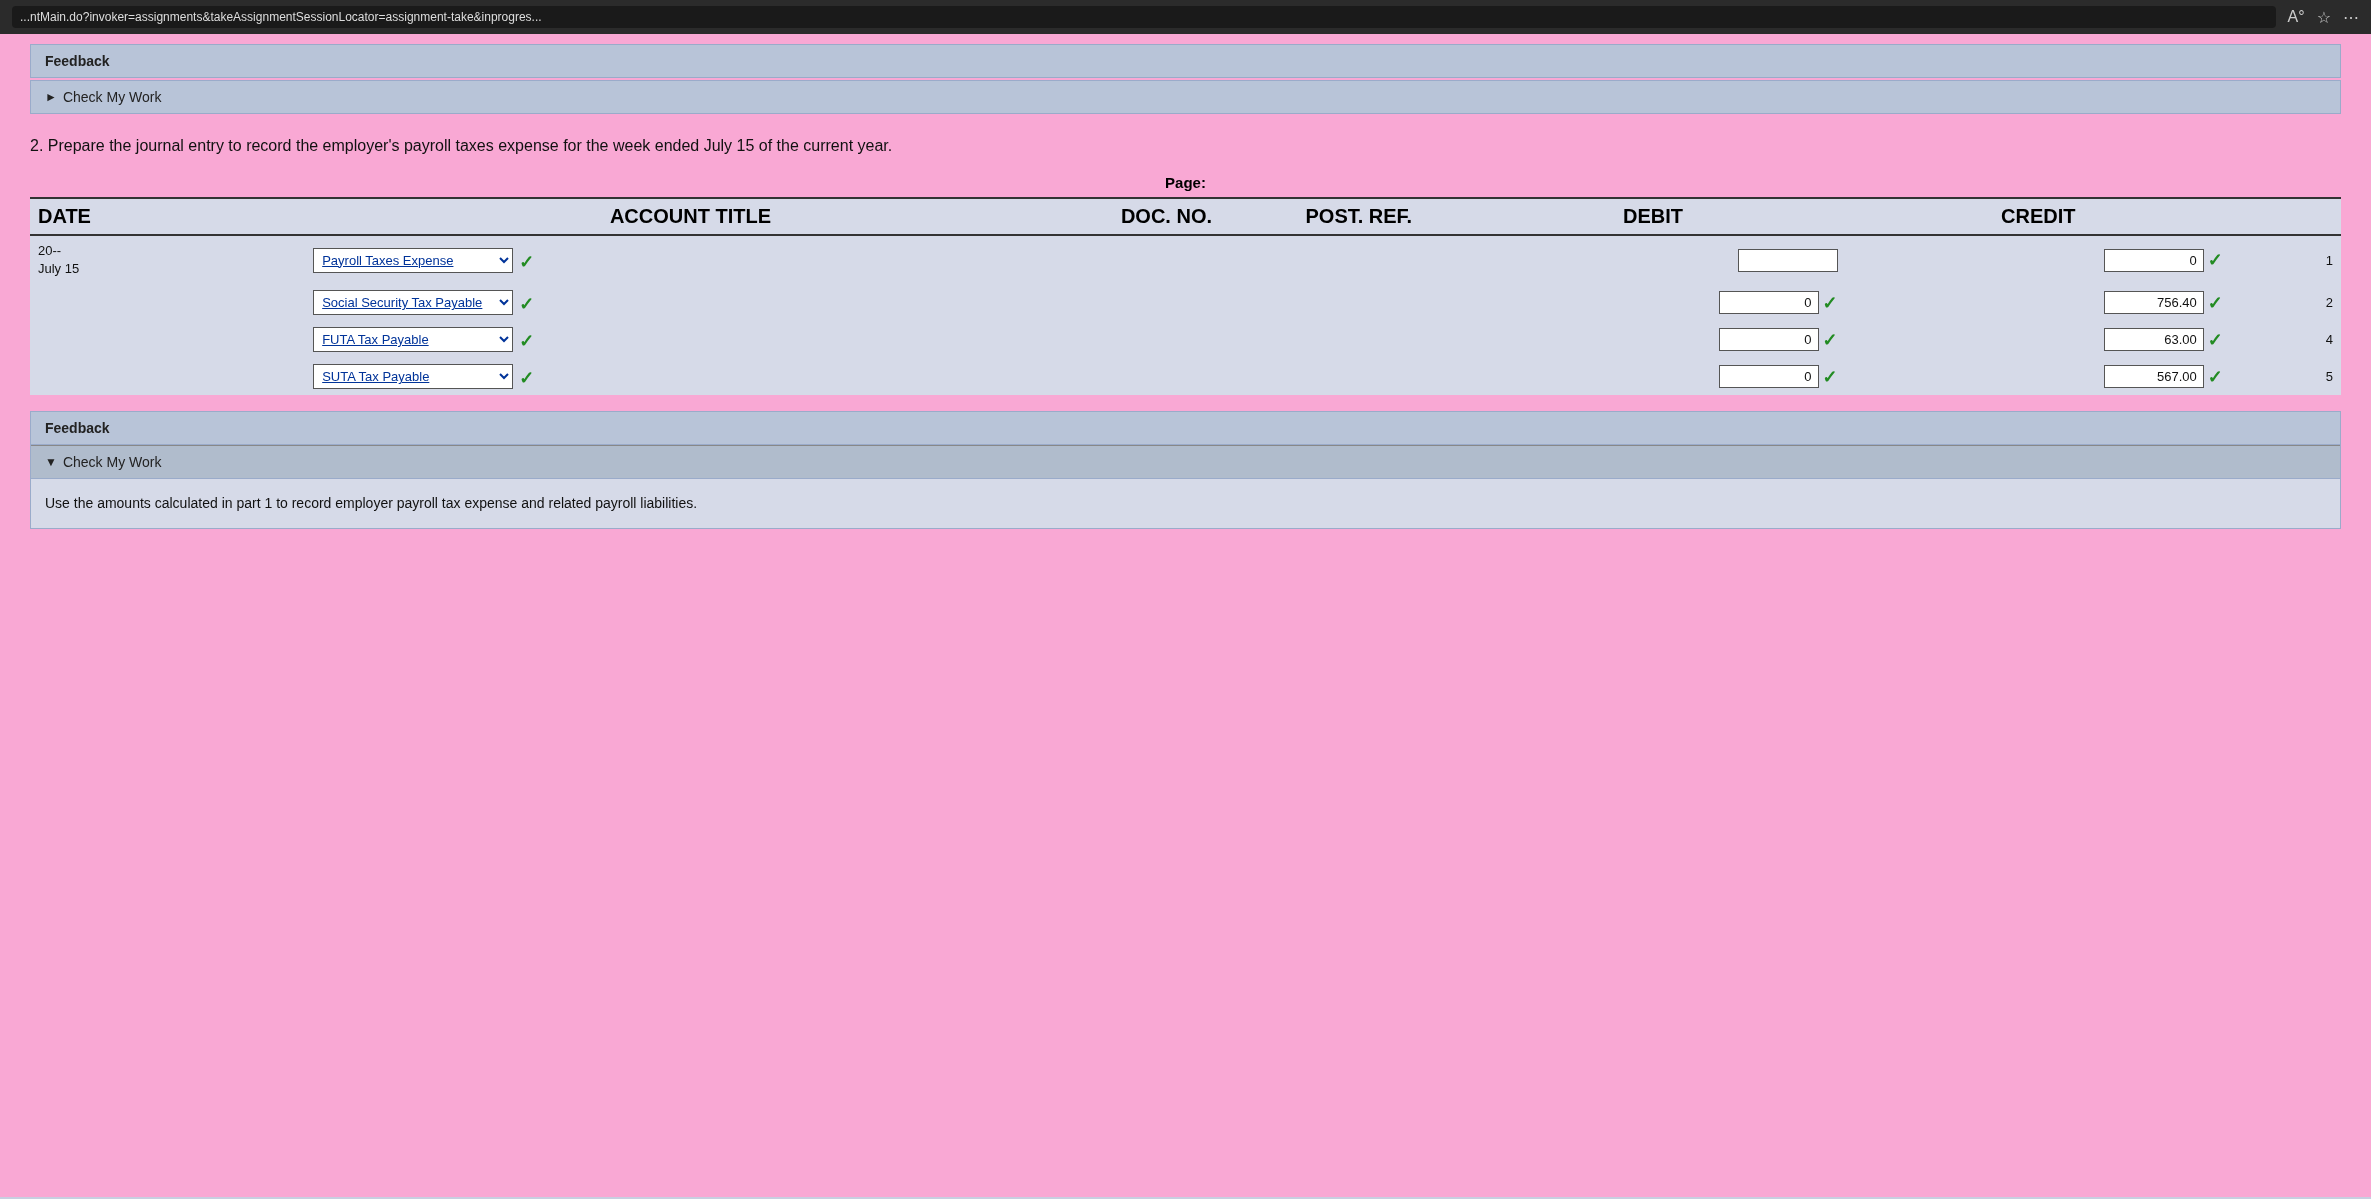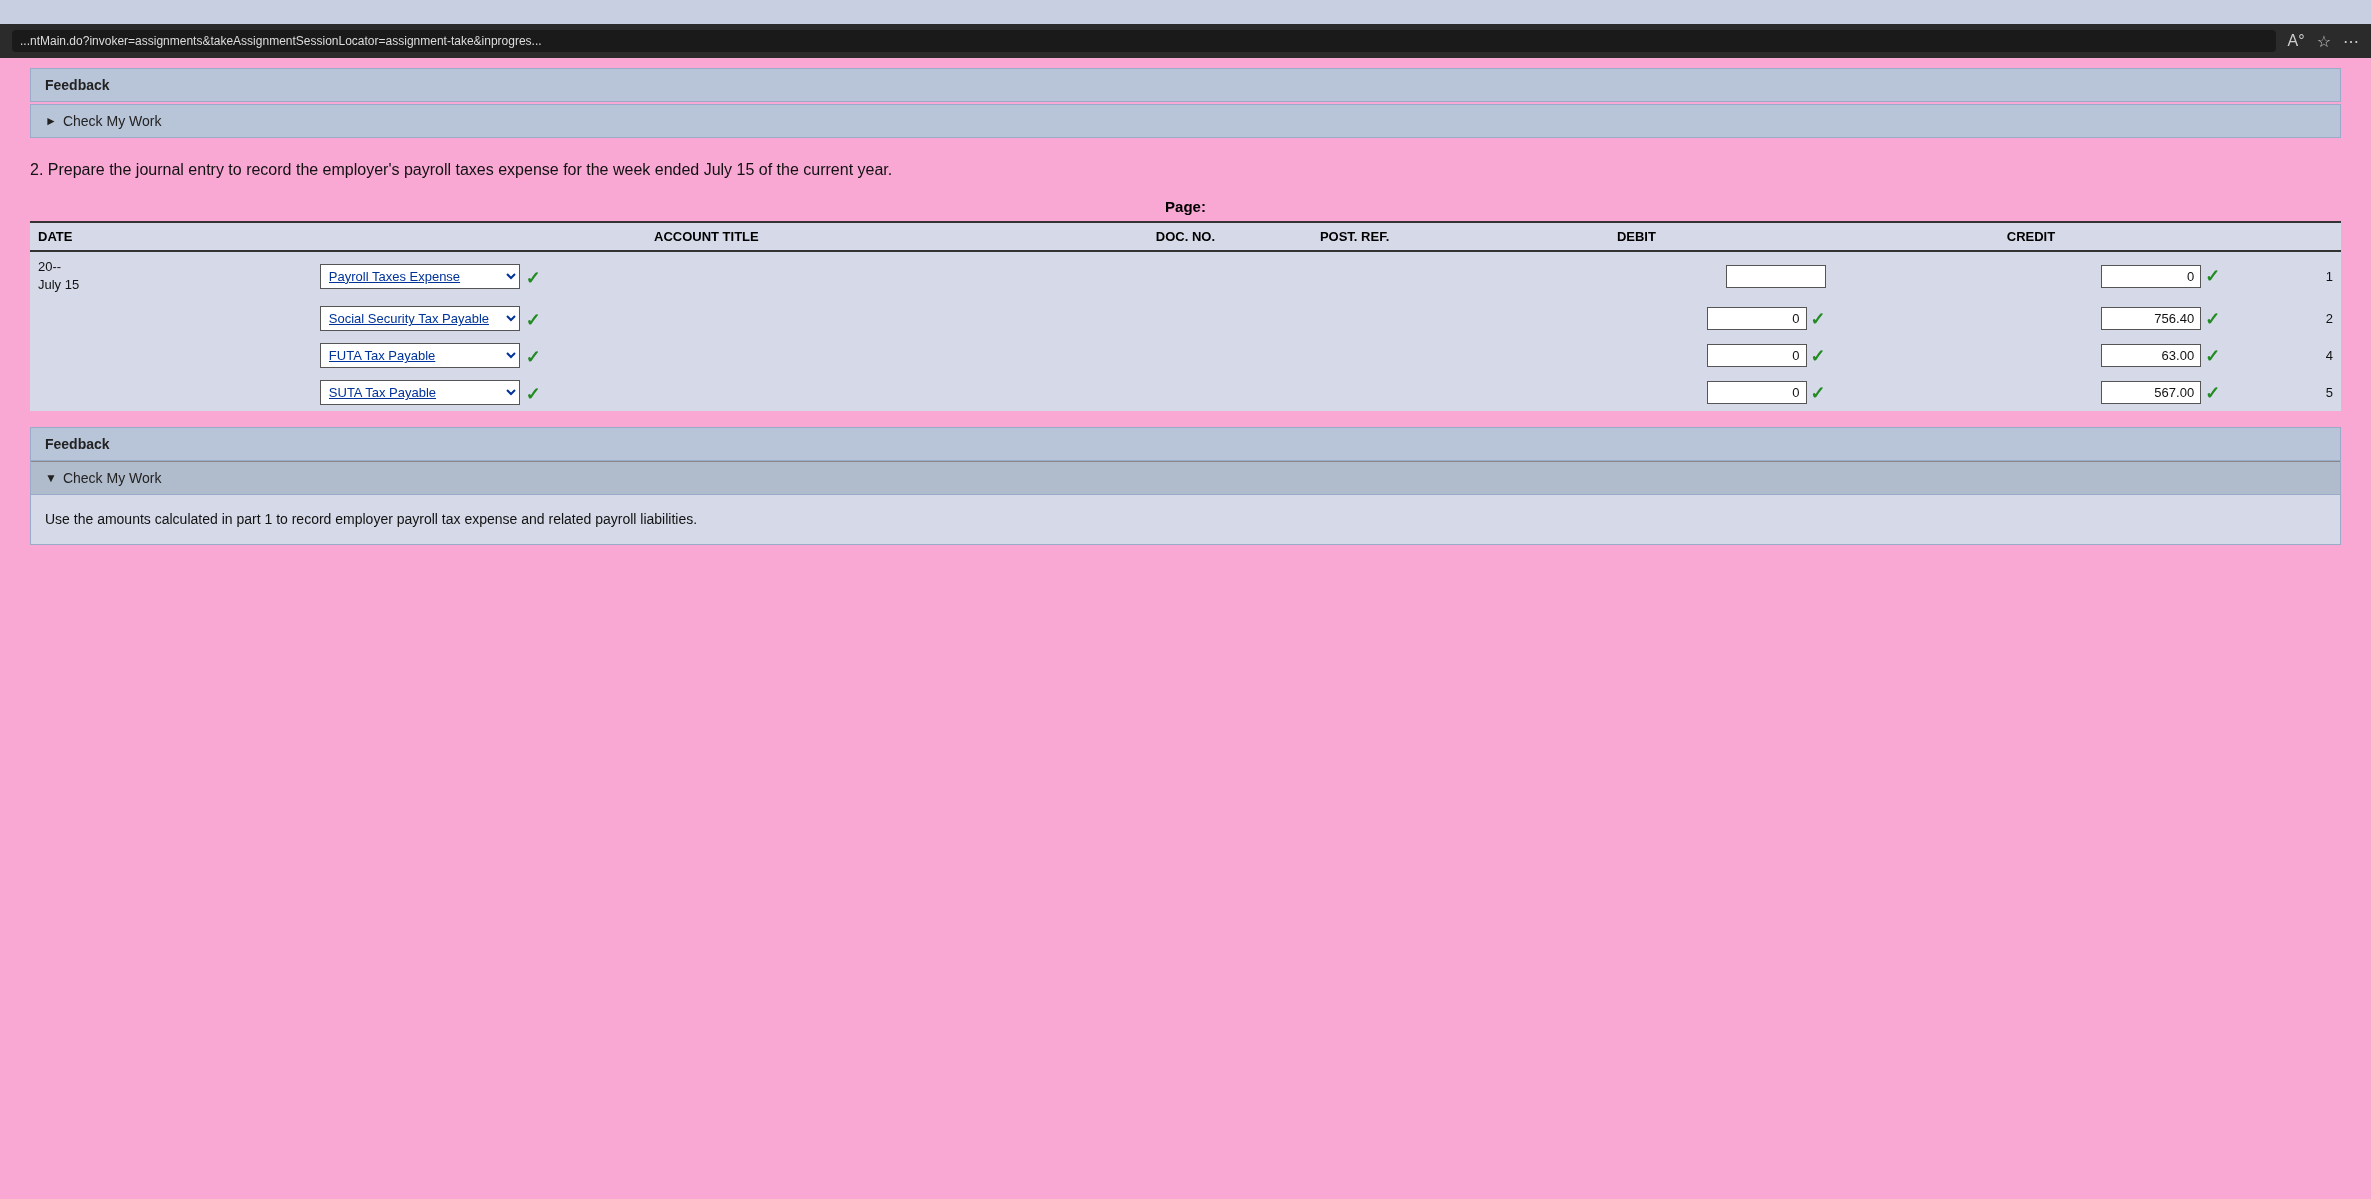--- a/index.html
+++ b/index.html
@@ -11,21 +11,20 @@
     }
 
     .browser-bar {
       background: #2b2b2b;
       color: #ccc;
       font-size: 13px;
       padding: 6px 12px;
       display: flex;
       align-items: center;
       gap: 12px;
-      margin-top: 24px;
     }
 
     .url-bar {
       flex: 1;
       background: #1a1a1a;
       color: #ddd;
       font-size: 12px;
       padding: 4px 8px;
       border-radius: 4px;
       overflow: hidden;
@@ -95,21 +94,21 @@
       border-collapse: collapse;
       background: #d6dae8;
     }
 
     table.journal-table thead tr th {
       border-top: 2px solid #333;
       border-bottom: 2px solid #333;
       padding: 6px 8px;
       text-align: center;
       font-weight: bold;
-      font-size: 13px;
+      font-size: 20px;
       background: #d6dae8;
     }
 
     table.journal-table thead tr th.date-col {
       text-align: left;
       width: 100px;
     }
 
     table.journal-table thead tr th.account-col {
       text-align: center;

